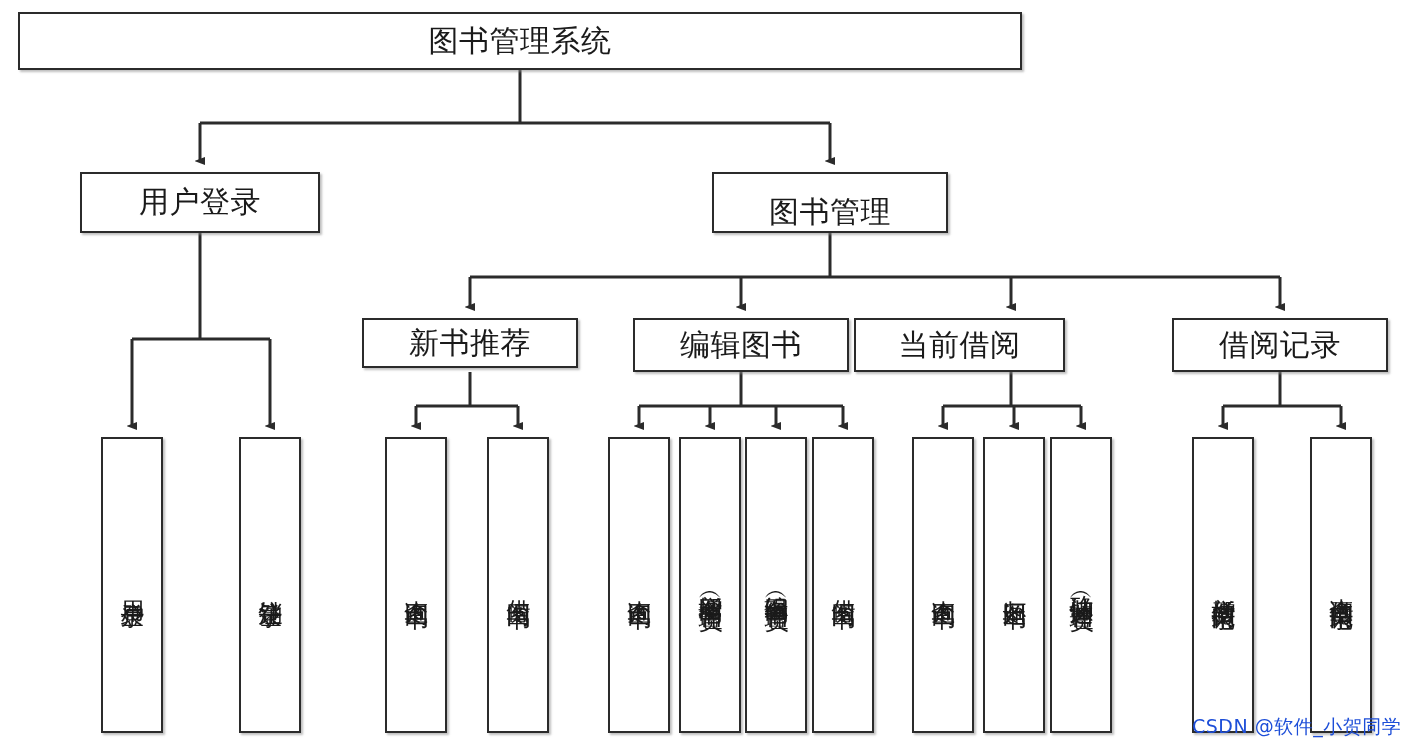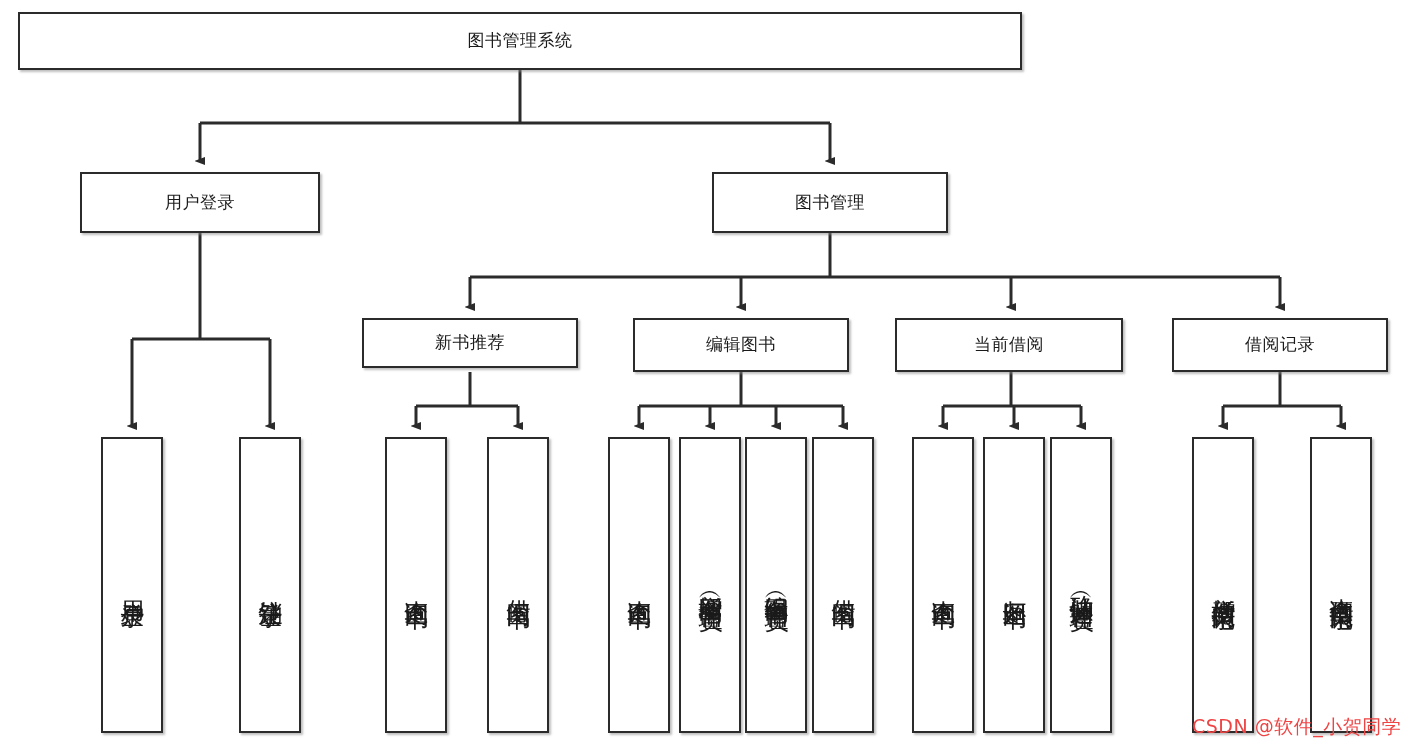--- a/index.html
+++ b/index.html
@@ -37,39 +37,39 @@
     justify-content: center;
     color: #1a1a1a;
   }
   .node-label {
     display: block;
     text-align: center;
     line-height: 1.28;
     letter-spacing: 0.5px;
   }
   .node.horizontal .node-label {
-    font-size: 17px;
+    font-size: 30px;
     white-space: nowrap;
   }
   .node.vertical {
     align-items: center;
     justify-content: center;
     padding: 6px 0;
   }
   .node.vertical .node-label {
     writing-mode: vertical-rl;
     text-orientation: upright;
     font-size: 24px;
     line-height: 1.12;
     letter-spacing: 2px;
     max-height: 100%;
   }
   .watermark {
     position: absolute;
-    color: #ef4444;
+    color: #1d4ed8;
     font-size: 19px;
     white-space: nowrap;
     letter-spacing: 0.5px;
     user-select: none;
   }
 </style>
 </head>
 <body>
 
 <div id="diagram-root">
@@ -117,30 +117,30 @@
       </g>
   </svg>
 
   <div id="node-layer">
       <div class="node horizontal" style="left: 18px; top: 12px; width: 1004px; height: 58px;">
         <span class="node-label">图书管理系统</span>
       </div>
       <div class="node horizontal" style="left: 80px; top: 172px; width: 240px; height: 61px;">
         <span class="node-label">用户登录</span>
       </div>
-      <div class="node horizontal" style="left: 712px; top: 172px; width: 236px; height: 61px;">
+      <div class="node horizontal" style="left: 712px; top: 172px; width: 236px; height: 61px; align-items: flex-end;">
         <span class="node-label">图书管理</span>
       </div>
       <div class="node horizontal" style="left: 362px; top: 318px; width: 216px; height: 50px;">
         <span class="node-label">新书推荐</span>
       </div>
       <div class="node horizontal" style="left: 633px; top: 318px; width: 216px; height: 54px;">
         <span class="node-label">编辑图书</span>
       </div>
-      <div class="node horizontal" style="left: 895px; top: 318px; width: 228px; height: 54px;">
+      <div class="node horizontal" style="left: 854px; top: 318px; width: 211px; height: 54px;">
         <span class="node-label">当前借阅</span>
       </div>
       <div class="node horizontal" style="left: 1172px; top: 318px; width: 216px; height: 54px;">
         <span class="node-label">借阅记录</span>
       </div>
       <div class="node vertical" style="left: 101px; top: 437px; width: 62px; height: 296px;">
         <span class="node-label">用户登录</span>
       </div>
       <div class="node vertical" style="left: 239px; top: 437px; width: 62px; height: 296px;">
         <span class="node-label">注销登录</span>

